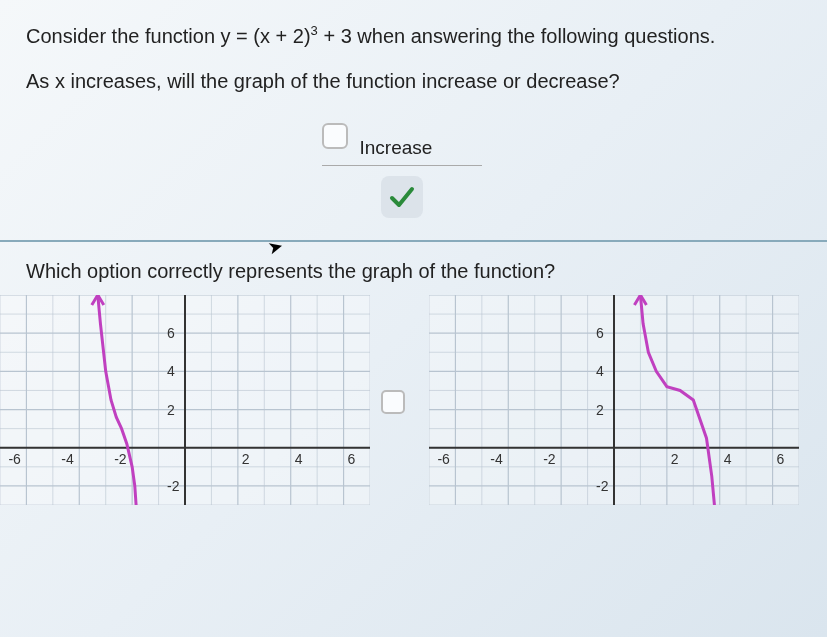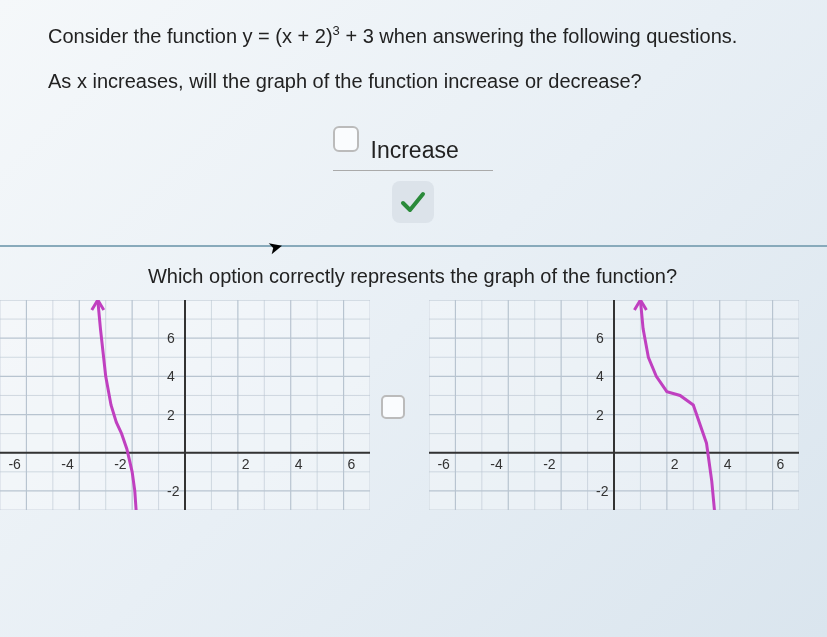--- a/index.html
+++ b/index.html
@@ -4,21 +4,21 @@
   <style>
     * { box-sizing: border-box; margin: 0; padding: 0; }
     body {
       font-family: Arial, Helvetica, sans-serif;
       background: linear-gradient(135deg, #f5f8fa 0%, #e8eff5 50%, #dae5ee 100%);
       width: 827px;
       height: 637px;
       overflow: hidden;
       color: #222;
     }
-    .container { padding: 20px 50px 0 48px; }
+    .container { padding: 20px 50px 0 26px; }
     .question-text { font-size: 20px; line-height: 1.6; margin-bottom: 18px; }
     .question-text sup { font-size: 13px; vertical-align: super; }
     .sub-question { font-size: 20px; margin-bottom: 14px; }
     .options {
       display: flex;
       flex-direction: column;
       align-items: center;
       gap: 4px;
       margin-bottom: 8px;
     }
@@ -34,21 +34,21 @@
       padding: 6px 0;
     }
     .checkbox {
       width: 26px;
       height: 26px;
       border: 2px solid #bbb;
       border-radius: 6px;
       background: #fafcfe;
       cursor: pointer;
     }
-    .option-label { font-size: 23px; margin-top: 24px; }
+    .option-label { font-size: 19px; margin-top: 24px; }
     .check-feedback {
       margin-top: 6px;
       width: 42px;
       height: 42px;
       background: #dce3ea;
       border-radius: 8px;
       display: flex;
       align-items: center;
       justify-content: center;
     }
@@ -61,21 +61,21 @@
       transform: rotate(-15deg);
     }
     hr.divider {
       border: none;
       border-top: 2px solid #8ab;
       margin: 22px 0 18px 0;
       width: 100%;
     }
     .graph-question {
       font-size: 20px;
-      text-align: center;
+      text-align: left;
       margin-bottom: 12px;
     }
     .graphs {
       display: flex;
       justify-content: space-between;
       gap: 30px;
       padding: 0 0px;
     }
     .graph-wrap {
       position: relative;

